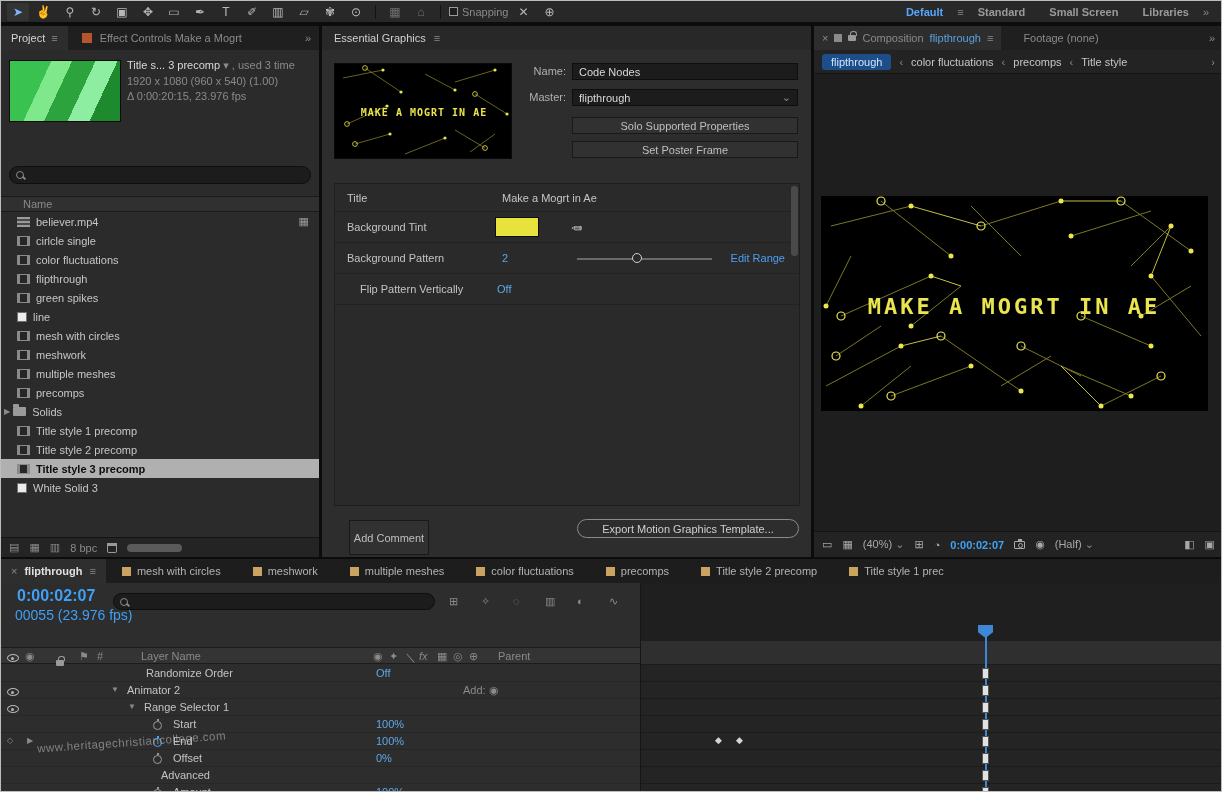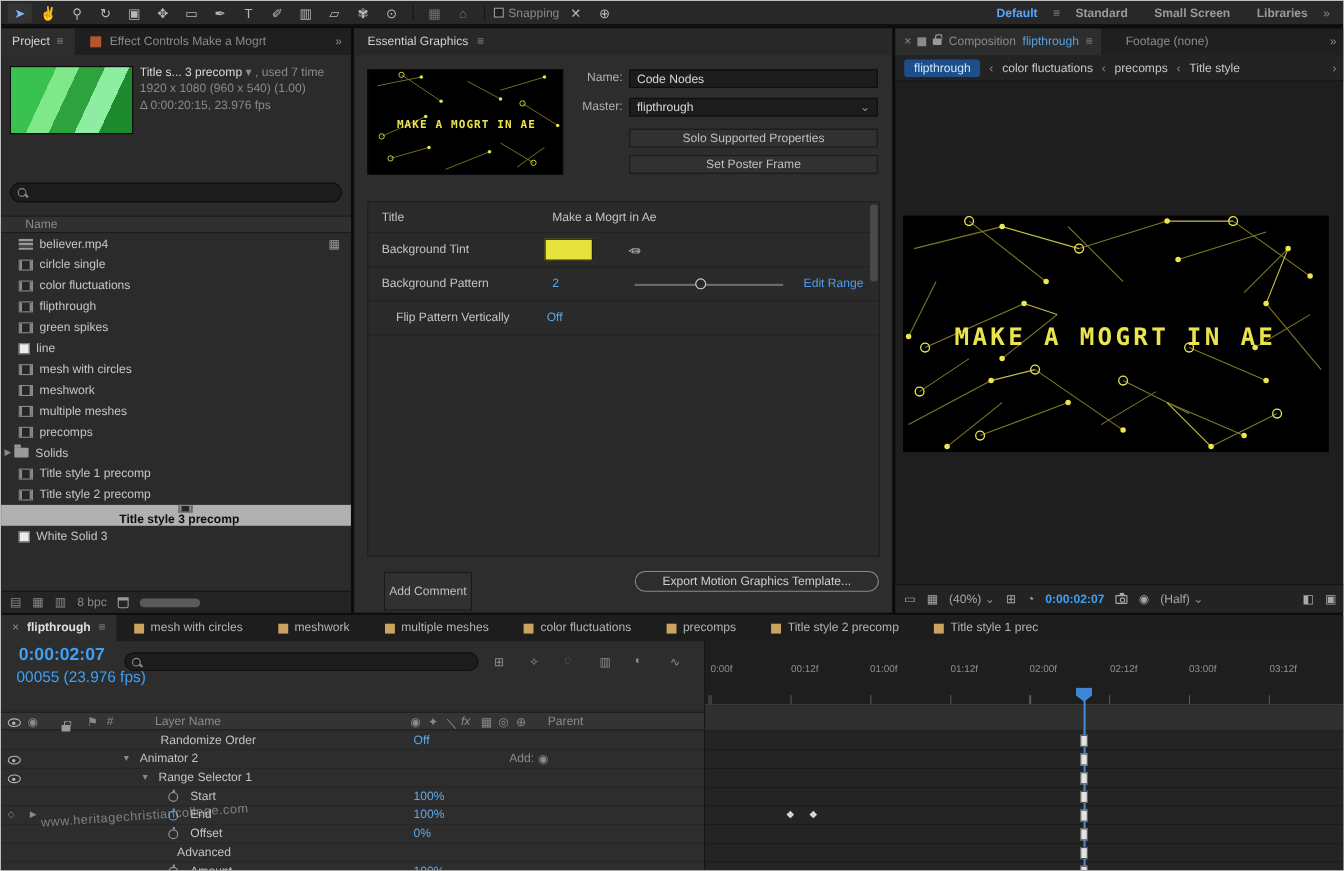--- a/index.html
+++ b/index.html
@@ -49,21 +49,21 @@
   .ptabbar { position:absolute; left:0; top:0; width:100%; height:24px; background:#1f1f1f; display:flex; align-items:center; }
   .ptab-active { height:24px; background:#2d2d2d; display:flex; align-items:center; padding:0 10px; gap:6px; color:#d4d4d4; }
   .ic-film { width:13px; height:10px; background:repeating-linear-gradient(180deg,#9a9a9a 0 2px,#4a4a4a 2px 4px); display:inline-block; }
   .ic-comp { width:13px; height:10px; background:#262626; border:1px solid #8a8a8a;
              box-shadow:inset 2px 0 0 #8a8a8a, inset -2px 0 0 #8a8a8a; display:inline-block; }
   .ic-solid { width:10px; height:10px; background:#ececec; border:1px solid #6f6f6f; display:inline-block; }
   .ic-folder { width:13px; height:9px; background:#9a9a9a; border-radius:1px; position:relative; display:inline-block; }
   .ic-folder::before { content:""; position:absolute; top:-3px; left:0; width:6px; height:3px; background:#9a9a9a; border-radius:1px 1px 0 0; }
   .prow { position:absolute; left:0; width:100%; height:19px; display:flex; align-items:center; }
   .prow .lbl { margin-left:6px; }
-  .prow.sel { background:#b0b0b0;flex-direction:column; } .prow.sel .lbl { color:#0d0d0d; font-weight:bold; }
+  .prow.sel { background:#b0b0b0; } .prow.sel .lbl { color:#0d0d0d; font-weight:bold; }
 
   
   .eg { position:absolute; left:321px; top:25px; width:489px; height:531px; background:#2d2d2d; }
   .eg-head { position:absolute; left:0; top:0; width:100%; height:24px; background:#282828; display:flex; align-items:center; gap:8px; padding:0 12px; color:#d0d0d0; }
   .eg-props { position:absolute; left:12px; top:157px; width:466px; height:323px; background:#2a2a2a; border:1px solid #1e1e1e; }
   .eg-prow { position:absolute; left:0; width:100%; border-bottom:1px solid #222; display:flex; align-items:center; }
   .link { color:#4e9ef0; }
 
   
   .comp { position:absolute; left:813px; top:25px; width:409px; height:531px; background:#1e1e1e; }
@@ -147,21 +147,21 @@
       <span class="dim">Effect Controls Make a Mogrt</span>
       <span style="flex:1"></span>
       <span class="dim" style="margin-right:8px">»</span>
     </div>
 
     <div class="abs" style="left:8px;top:34px;width:112px;height:62px;border:1px solid #0a0a0a;
          background:linear-gradient(115deg,#39c24f 0 30%,#7fe88a 30% 45%,#2ca33c 45% 62%,#8dedA0 62% 78%,#1d8a2e 78%)"></div>
     <div class="abs" style="left:126px;top:33px;color:#d8d8d8">
       <span>Title s... 3 precomp</span>
       <span class="dim">▾</span>
-      <span class="dim">, used 7 time</span>
+      <span class="dim">, used 3 time</span>
     </div>
     <div class="abs dim" style="left:126px;top:49px">1920 x 1080  (960 x 540)  (1.00)</div>
     <div class="abs dim" style="left:126px;top:64px">Δ 0:00:20:15, 23.976 fps</div>
 
     <div class="abs input-dark" style="left:8px;top:140px;width:302px;height:18px;border-radius:9px;gap:6px">
       <span class="mag"></span>
     </div>
 
     <div class="abs" style="left:0;top:170px;width:100%;height:16px;background:#303030;border-top:1px solid #1a1a1a;border-bottom:1px solid #1a1a1a;display:flex;align-items:center">
       <span class="dim" style="margin-left:22px">Name</span>
@@ -555,31 +555,20 @@
       </div>
       <div class="tl-row" style="top:201px">
         <span class="stw abs" style="left:152px;top:4px"></span>
         <span class="abs row-label" style="left:172px;top:2px">Amount</span>
         <span class="tl-val">100%</span>
       </div>
 
     </div>
 
     <div class="tl-right">
-      <div class="ruler">
-        <span class="tick-lbl" style="left:5px">0:00f</span>
-        <span class="tick-lbl" style="left:78px">00:12f</span>
-        <span class="tick-lbl" style="left:150px">01:00f</span>
-        <span class="tick-lbl" style="left:223px">01:12f</span>
-        <span class="tick-lbl" style="left:295px">02:00f</span>
-        <span class="tick-lbl" style="left:368px">02:12f</span>
-        <span class="tick-lbl" style="left:440px">03:00f</span>
-        <span class="tick-lbl" style="left:513px">03:12f</span>
-        <span class="ruler-ticks"></span>
-      </div>
       <div class="abs" style="left:0;top:58px;width:100%;height:24px;background:#2f2f2f;border-bottom:1px solid #1c1c1c"></div>
       <div class="tracks"></div>
 
       <span class="kf" style="left:74px;top:152px">◆</span>
       <span class="kf" style="left:95px;top:152px">◆</span>
 
       <div class="playline"></div>
       <div class="phandle"></div>
       <div class="ibeam" style="top:85px"></div>
       <div class="ibeam" style="top:102px"></div>

